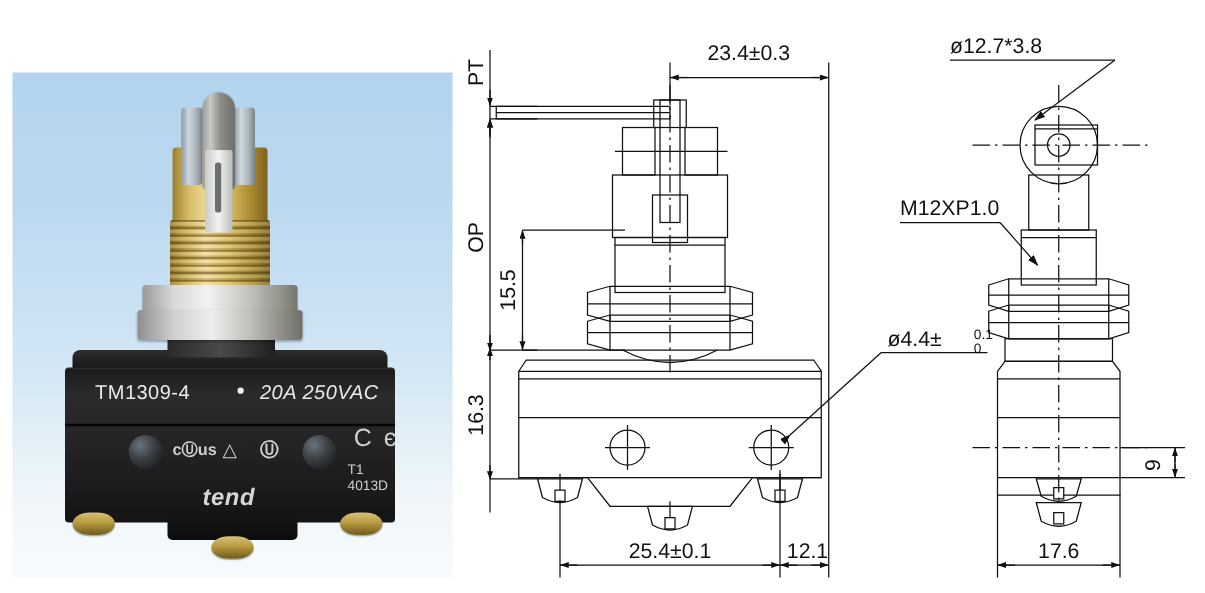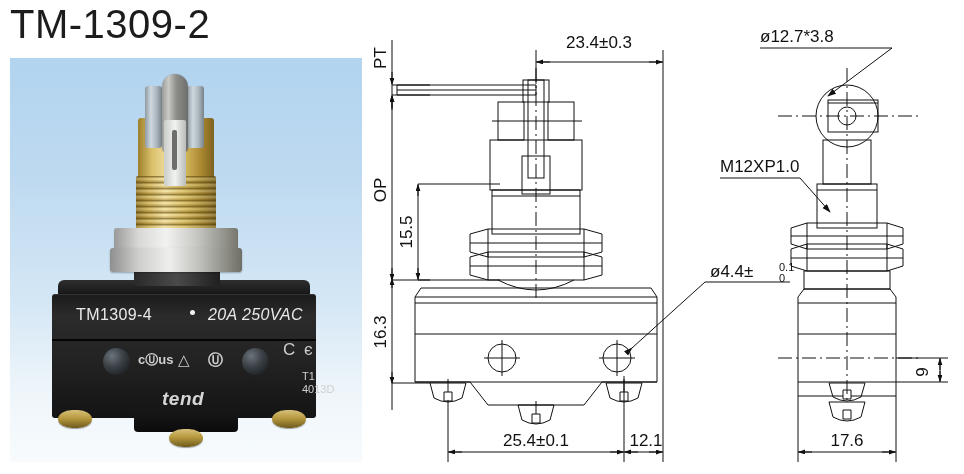--- a/index.html
+++ b/index.html
@@ -130,22 +130,22 @@
     z-index:6;
   }
   .hole-l{left:93px;}
   .hole-r{left:232px;}
   .cert{
     position:absolute;z-index:6;color:#cfcfcf;white-space:nowrap;
   }
   .cert-ul1{left:128px;top:293px;font-size:13px;font-weight:bold;}
   .cert-tri{left:168px;top:293px;font-size:15px;}
   .cert-ul2{left:198px;top:293px;font-size:15px;font-weight:bold;}
-  .cert-ce{left:273px;top:282px;font-size:17px;letter-spacing:2px;}
-  .cert-t1{left:292px;top:312px;font-size:11px;line-height:1.15;}
+  .cert-ce{left:273px;top:282px;font-size:20px;letter-spacing:2px;}
+  .cert-t1{left:268px;top:312px;font-size:11px;line-height:1.15;}
   .brand{
     position:absolute;left:152px;top:330px;z-index:6;
     color:#d6d6d6;font-size:19px;font-style:italic;font-weight:bold;letter-spacing:.5px;
   }
   .term{
     position:absolute;width:34px;height:18px;border-radius:50%/60%;
     background:linear-gradient(to bottom,#d7c07a 0%,#b89a3f 45%,#6e5a1c 100%);
     z-index:7;box-shadow:0 1px 1px rgba(0,0,0,.35);
   }
   .term-1{left:48px;top:352px;}
@@ -154,21 +154,20 @@
 
   
   svg.draw{position:absolute;left:370px;top:0;width:594px;height:474px;}
   svg.draw text{font-family:"Liberation Sans","DejaVu Sans",sans-serif;fill:#111;}
 </style>
 </head>
 <body>
 
 <div id="root">
 
-  <div class="title">TM-1309-2</div>
 
   <div class="photo">
     <div class="ph-inner">
       <div class="roller"></div>
       <div class="post-l"></div>
       <div class="post-r"></div>
       <div class="barrel-top"></div>
       <div class="barrel-slot"></div>
       <div class="barrel-thread"></div>
       <div class="nut-a"></div>

